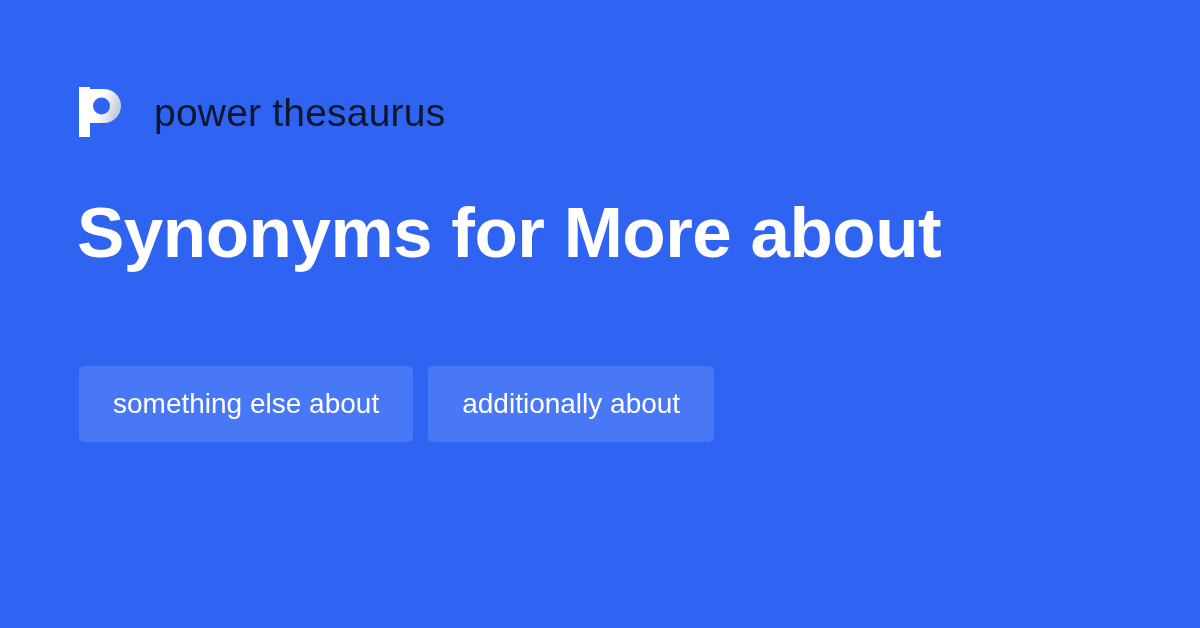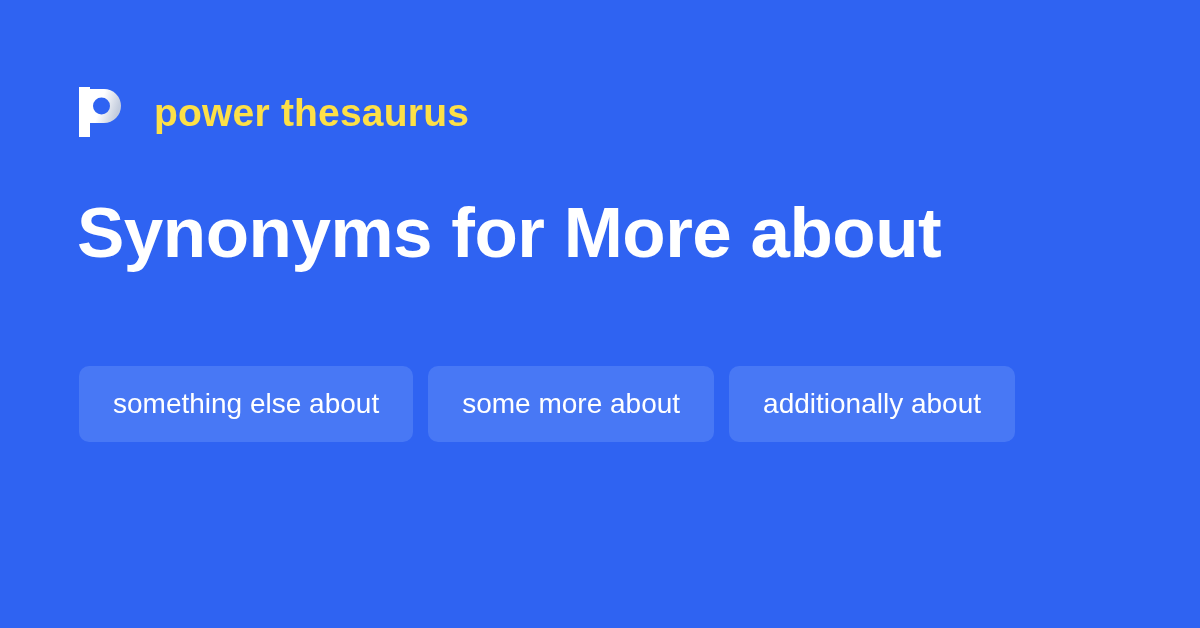--- a/index.html
+++ b/index.html
@@ -31,23 +31,23 @@
     height: 64px;
   }
   .brand-mark {
     width: 48px;
     height: 50px;
     display: block;
     flex: 0 0 auto;
   }
   .brand-name {
     margin-left: 27px;
-    color: #fde047;
+    color: #0f172a;
     font-size: 39px;
-    font-weight: 700;
+    font-weight: 400;
     letter-spacing: 0.2px;
     line-height: 1;
     white-space: nowrap;
   }
 
   
   .headline {
     position: absolute;
     left: 77px;
     top: 197px;
@@ -72,21 +72,21 @@
     gap: 20px 15px;
   }
   .chip {
     height: 76px;
     box-sizing: border-box;
     display: flex;
     align-items: center;
     justify-content: center;
     padding: 0 34px;
     background: #4878f5;
-    border-radius: 10px;
+    border-radius: 5px;
     color: #ffffff;
     font-size: 28px;
     font-weight: 400;
     line-height: 1;
     white-space: nowrap;
   }
 </style>
 </head>
 <body>
 
@@ -105,17 +105,16 @@
       <path d="M11 2 h14 a17 17 0 0 1 0 34 h-14 z" fill="url(#bowlGrad)"></path>
       <circle cx="22.5" cy="19" r="8.5" fill="#2f63f2"></circle>
     </svg>
     <span class="brand-name">power thesaurus</span>
   </div>
 
   <h1 class="headline">Synonyms for More about</h1>
 
   <div class="chips">
     <div class="chip">something else about</div>
-    <div class="chip">some more about</div>
     <div class="chip">additionally about</div>
   </div>
 
 </div>
 
 </body></html>

